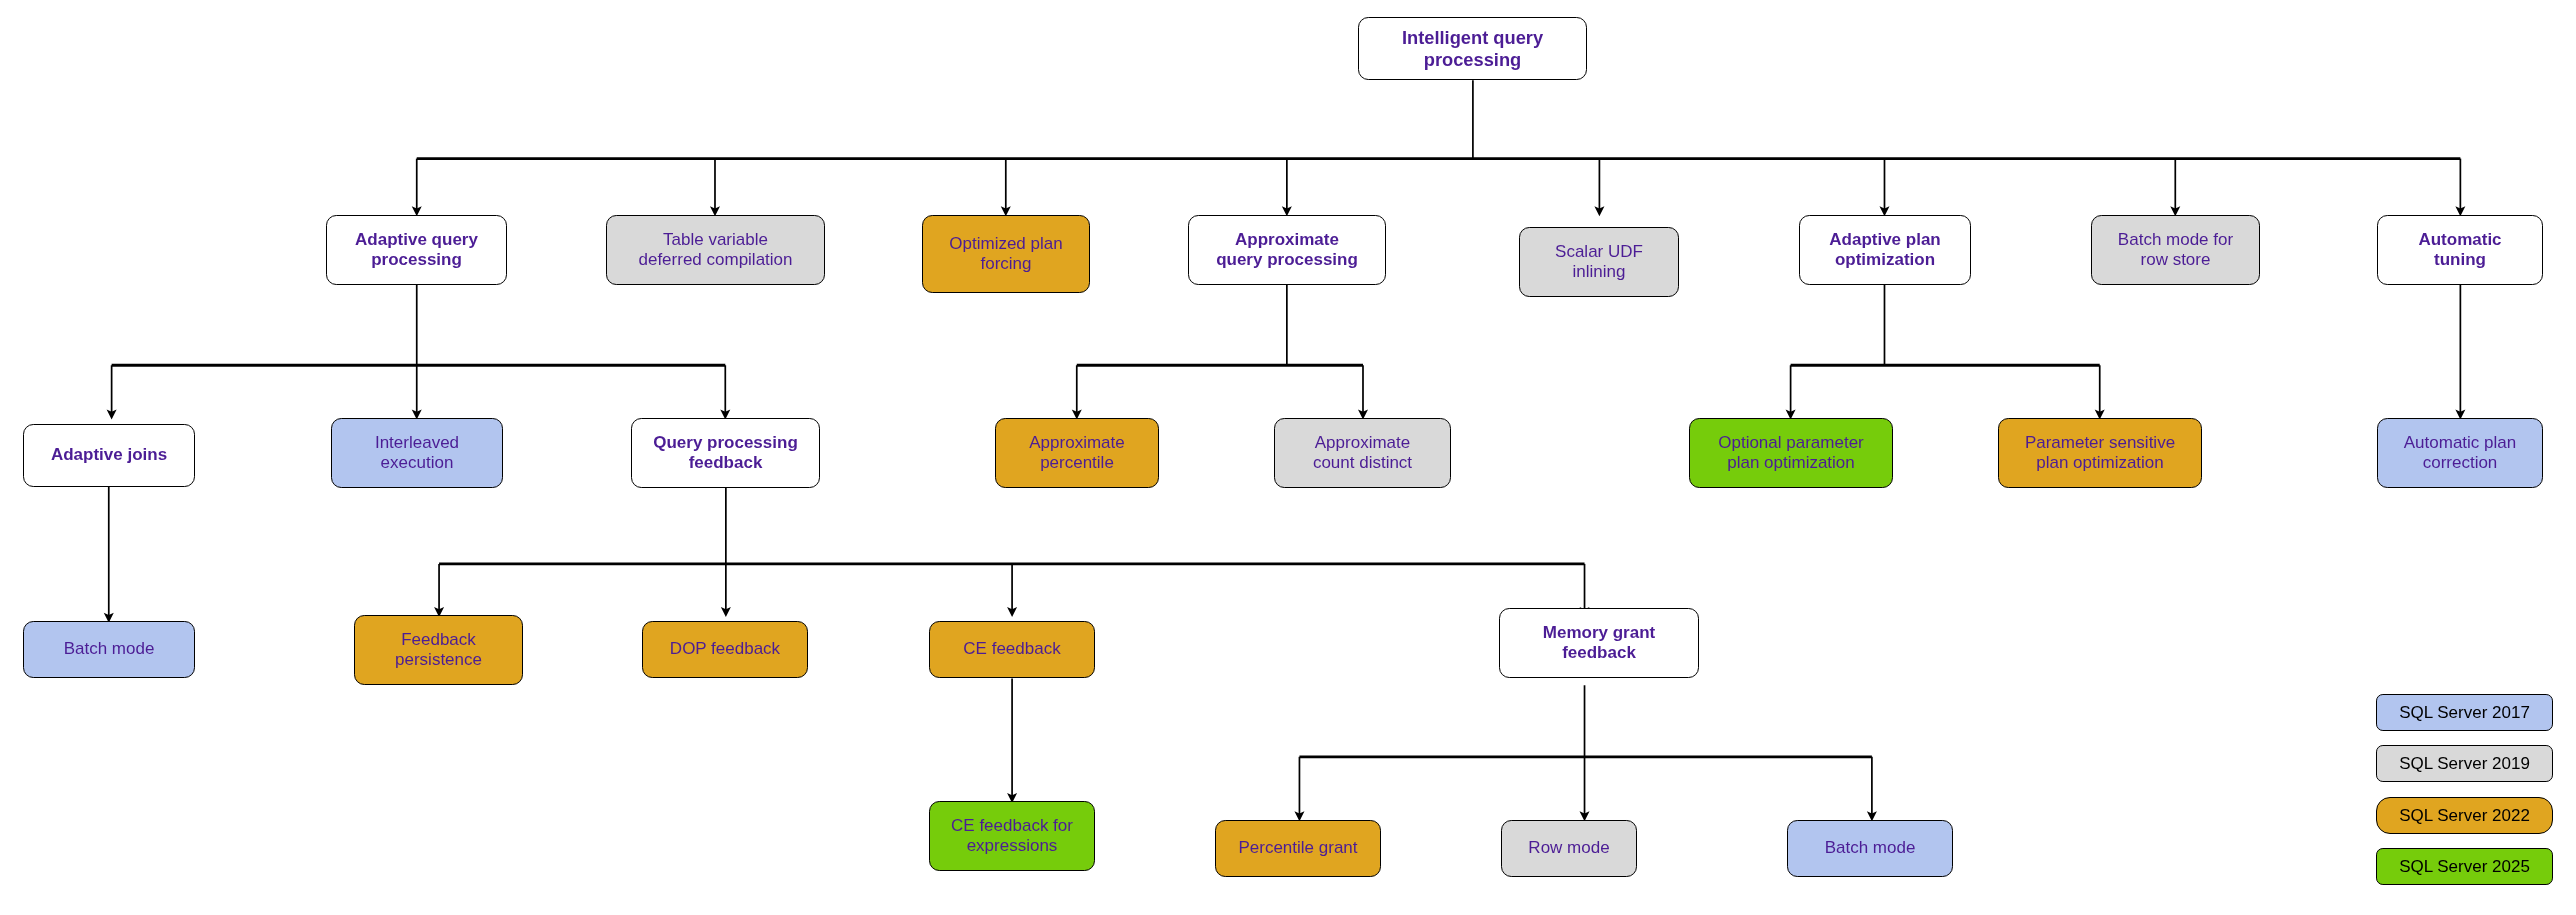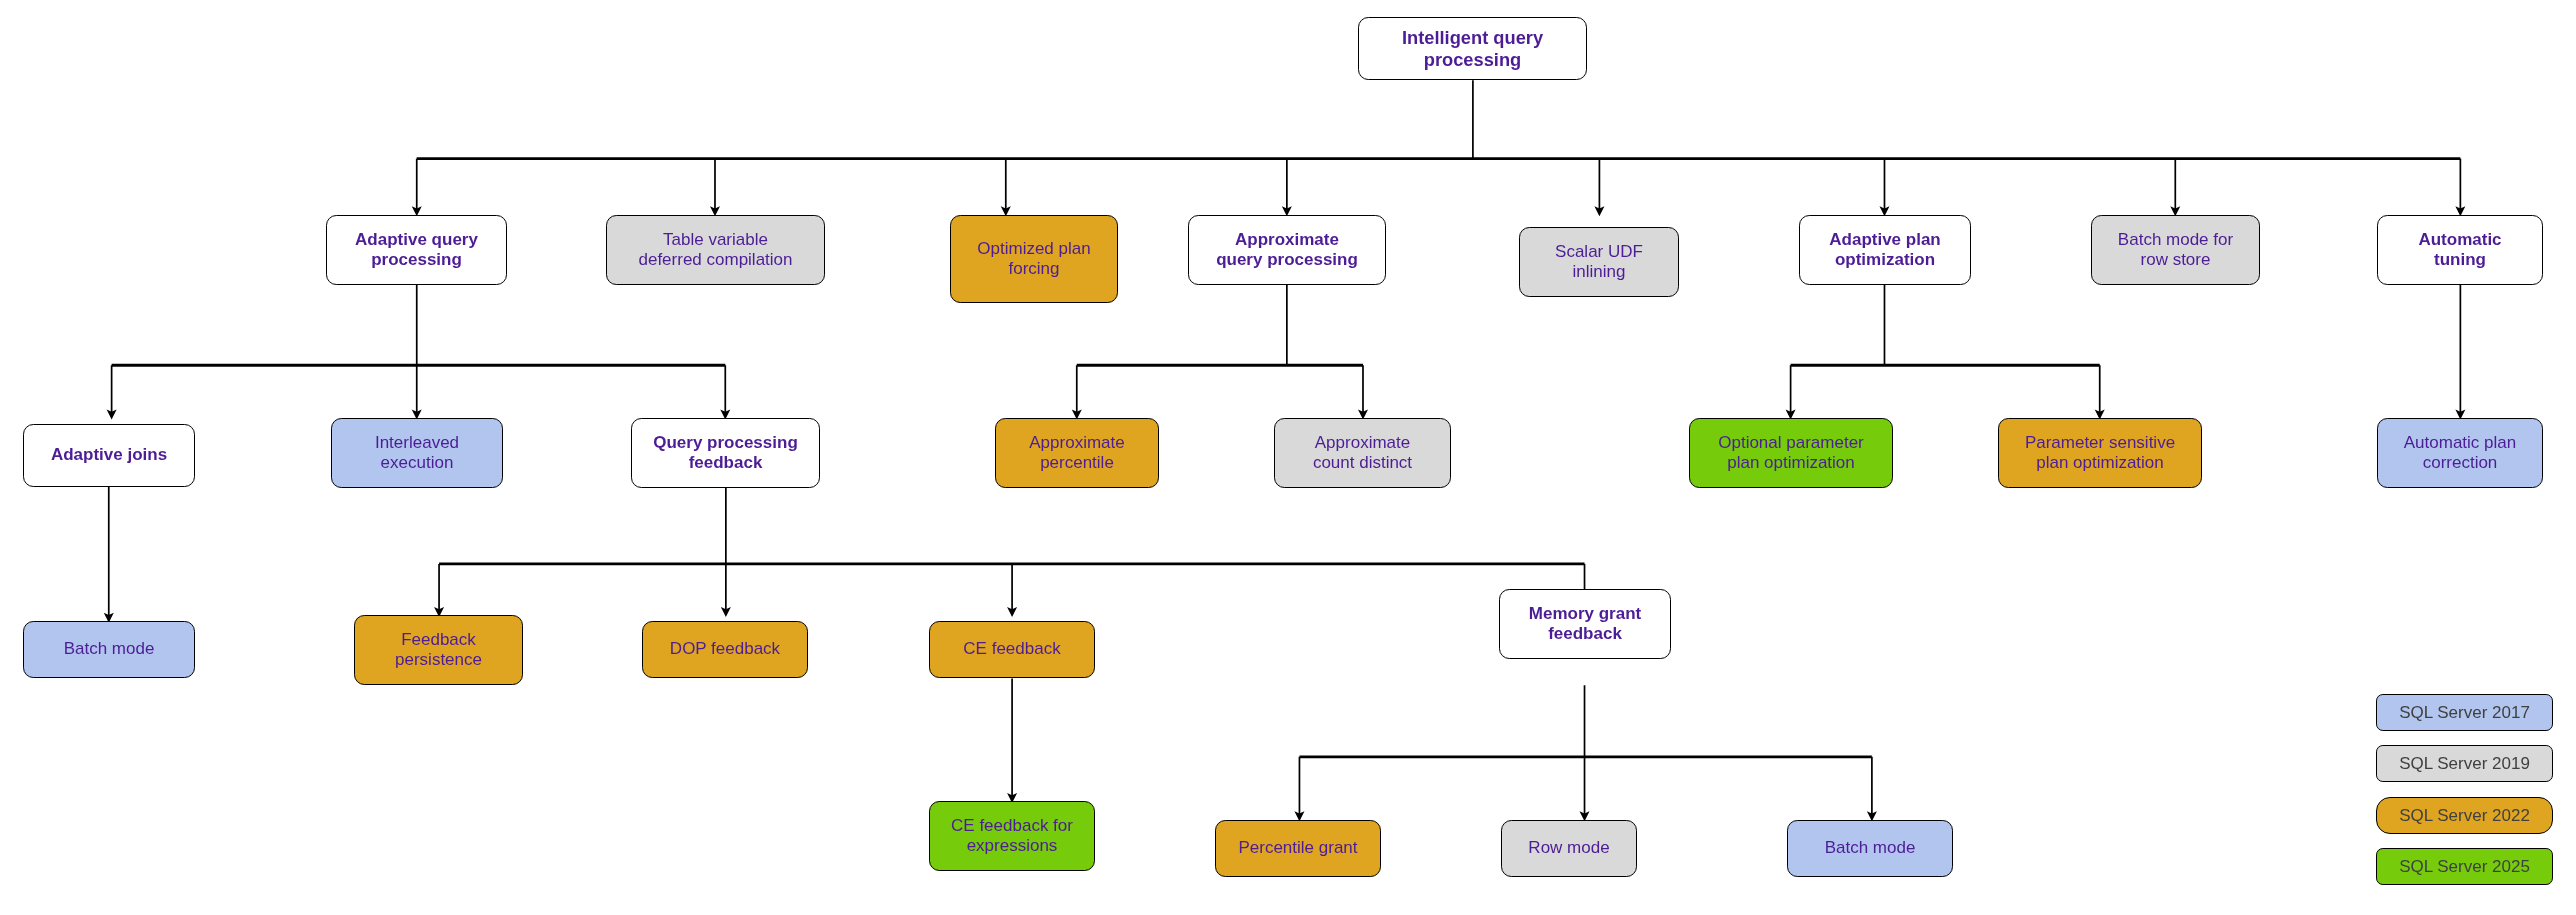--- a/index.html
+++ b/index.html
@@ -52,21 +52,21 @@
 
   .legend-item {
     position: absolute;
     box-sizing: border-box;
     border: 1.7px solid #000000;
     border-radius: 6.9px;
     display: flex;
     align-items: center;
     justify-content: center;
     font-size: 17px;
-    color: #404040;
+    color: #000000;
     z-index: 2;
   }
 </style>
 </head>
 <body>
 
 <div id="canvas">
   <svg id="edges" viewBox="0 0 4500 1600" xmlns="http://www.w3.org/2000/svg">
     <defs>
       <marker id="arrow" viewBox="0 0 12 12" refX="6" refY="6" markerWidth="7" markerHeight="7" orient="auto-start-reverse">
@@ -119,21 +119,21 @@
 processing</span>
       </div>
       <div class="node fill-white bold" style="left: 326px; top: 215px; width: 181px; height: 70px; font-size: 17px;">
         <span class="lbl">Adaptive query
 processing</span>
       </div>
       <div class="node fill-gray" style="left: 606px; top: 215px; width: 219px; height: 70px; font-size: 17px;">
         <span class="lbl">Table variable
 deferred compilation</span>
       </div>
-      <div class="node fill-orange" style="left: 922px; top: 215px; width: 168px; height: 88px; font-size: 17px; margin-left: 28px;">
+      <div class="node fill-orange" style="left: 922px; top: 215px; width: 168px; height: 78px; font-size: 17px;">
         <span class="lbl">Optimized plan
 forcing</span>
       </div>
       <div class="node fill-white bold" style="left: 1188px; top: 215px; width: 198px; height: 70px; font-size: 17px;">
         <span class="lbl">Approximate
 query processing</span>
       </div>
       <div class="node fill-gray" style="left: 1519px; top: 227px; width: 160px; height: 70px; font-size: 17px;">
         <span class="lbl">Scalar UDF
 inlining</span>
@@ -187,21 +187,21 @@
       <div class="node fill-orange" style="left: 354px; top: 615px; width: 169px; height: 70px; font-size: 17px;">
         <span class="lbl">Feedback
 persistence</span>
       </div>
       <div class="node fill-orange" style="left: 642px; top: 621px; width: 166px; height: 57px; font-size: 17px;">
         <span class="lbl">DOP feedback</span>
       </div>
       <div class="node fill-orange" style="left: 929px; top: 621px; width: 166px; height: 57px; font-size: 17px;">
         <span class="lbl">CE feedback</span>
       </div>
-      <div class="node fill-white bold" style="left: 1499px; top: 589px; width: 172px; height: 70px; font-size: 17px;">
+      <div class="node fill-white bold" style="left: 1499px; top: 608px; width: 200px; height: 70px; font-size: 17px;">
         <span class="lbl">Memory grant
 feedback</span>
       </div>
       <div class="node fill-green" style="left: 929px; top: 801px; width: 166px; height: 70px; font-size: 17px;">
         <span class="lbl">CE feedback for
 expressions</span>
       </div>
       <div class="node fill-orange" style="left: 1215px; top: 820px; width: 166px; height: 57px; font-size: 17px;">
         <span class="lbl">Percentile grant</span>
       </div>

